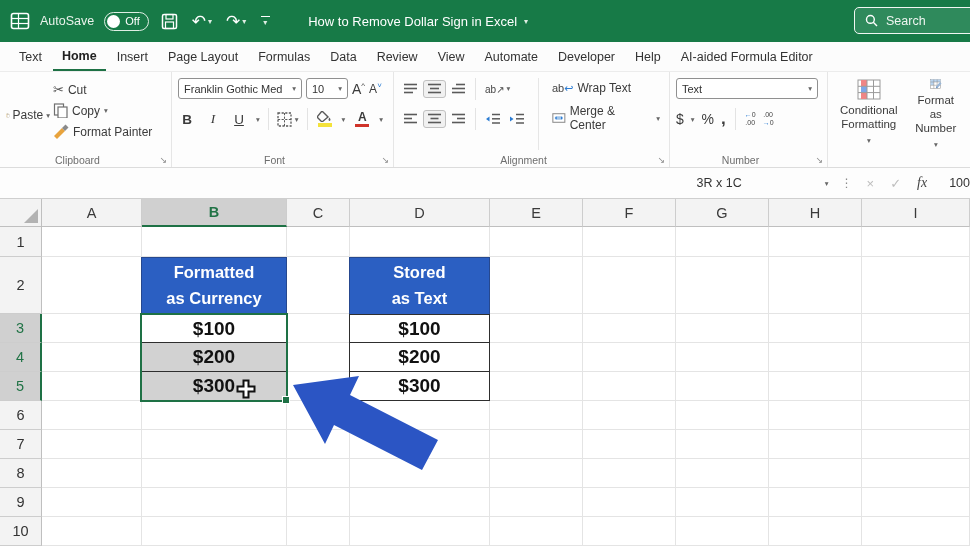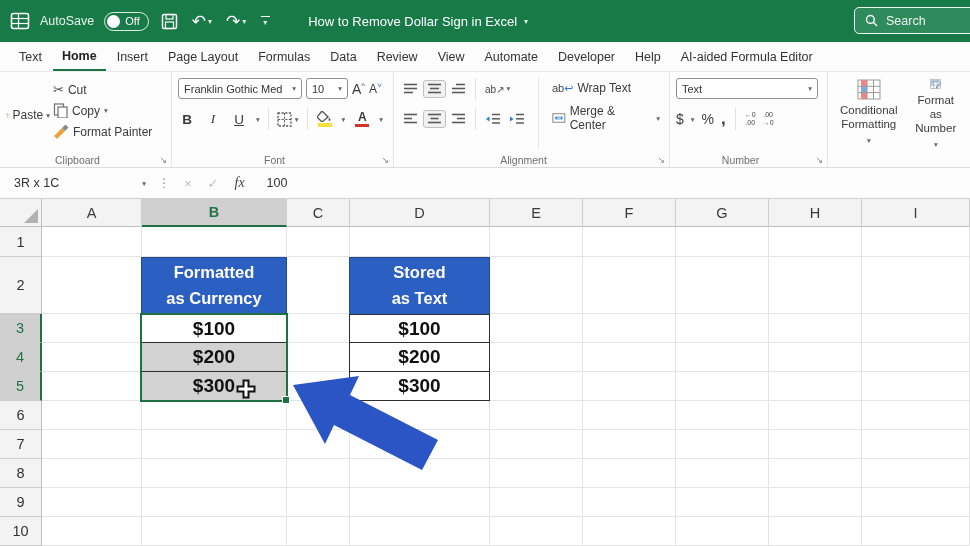--- a/index.html
+++ b/index.html
@@ -47,21 +47,21 @@
   
   .aicon { padding:2px 3px; border-radius:3px; display:flex; align-items:flex-start; }
   .aicon.sel { border:1px solid #c0c0c0; background:#f1f1f1; }
   
   .decbtn { display:flex; flex-direction:column; align-items:center; font-size:7px; color:#444; line-height:1.2; }
   .decbtn .blue { color:#2b7cd3; }
   
   .stylebtn { display:flex; flex-direction:column; align-items:center; font-size:11.5px; color:#3b3b3b; line-height:1.25; padding:0 6px; text-align:center; }
 
   
-  .fbar { position:absolute; top:168px; left:0; width:100%; height:31px; background:#fdfdfd; border-bottom:1px solid #cfcfcf; display:flex; align-items:center; }
+  .fbar { position:absolute; top:168px; left:0; width:100%; height:31px; background:#fdfdfd; border-bottom:1px solid #cfcfcf; display:flex; align-items:center;justify-content:flex-end; }
   .namebox { width:152px; display:flex; align-items:center; justify-content:space-between; padding:0 6px 0 14px; font-size:12.5px; color:#333; }
   .fsep { color:#8a8a8a; font-size:12px; padding:0 6px; }
   .fbtn { color:#bdbdbd; font-size:13px; padding:0 8px; }
   .fx { font-family:"Liberation Serif", serif; font-style:italic; font-size:14px; color:#444; padding:0 8px; }
   .formula-text { font-size:12.5px; color:#333; margin-left:14px; }
 
   
   #sheet { position:absolute; top:199px; left:0; width:970px; height:347px; background:#fff; }
   .grow { display:flex; }
   .hcell { background:#f3f3f3; border-right:1px solid #cdcdcd; border-bottom:1px solid #bfbfbf; display:flex; align-items:center; justify-content:center; font-size:14.5px; color:#3a3a3a; }

